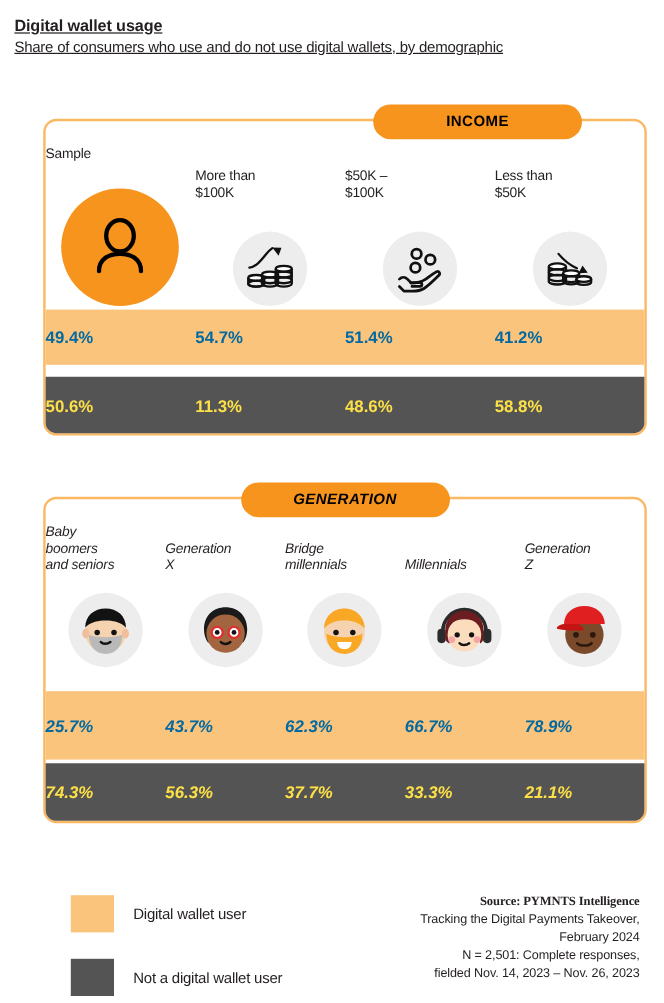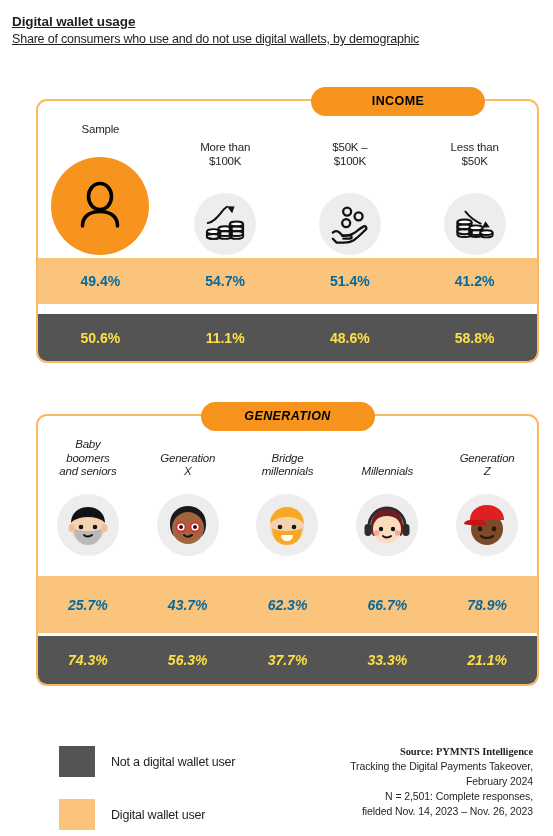--- a/index.html
+++ b/index.html
@@ -40,21 +40,21 @@
     border-radius:16px;
     padding:7px 0 8px 0;
     text-align:center;
     width:174px;
   }
   #income-badge{ left:273px; }
   #generation-badge{ left:50%; transform:translateX(-50%); }
 
   
   .cols{ position:absolute; left:0; right:0; display:flex; }
-  .col{ flex:1; text-align:center; }
+  .col{ flex:1; }
 
   .lbl{ font-size:11.5px; line-height:13.5px; letter-spacing:-.2px; }
 
   
   .iconwrap{ display:flex; justify-content:center; align-items:flex-end; }
   .circ-gray{
     width:62px;height:62px;border-radius:50%;
     background:#ededed;display:flex;align-items:center;justify-content:center;
   }
   .sample-circ{
@@ -184,21 +184,21 @@
 
   <div class="band band-orange" style="top:157px; height:46px;">
     <div class="col">49.4%</div>
     <div class="col">54.7%</div>
     <div class="col">51.4%</div>
     <div class="col">41.2%</div>
   </div>
 
   <div class="band band-dark r-bottom" style="top:213px; height:47px;">
     <div class="col">50.6%</div>
-    <div class="col">11.1%</div>
+    <div class="col">11.3%</div>
     <div class="col">48.6%</div>
     <div class="col">58.8%</div>
   </div>
 </div>
 
 <div class="card" id="generation-card">
 
   <div class="badge" id="generation-badge">GENERATION</div>
 
   <div class="cols" style="top:22px;">
@@ -312,26 +312,26 @@
     <div class="col">74.3%</div>
     <div class="col">56.3%</div>
     <div class="col">37.7%</div>
     <div class="col">33.3%</div>
     <div class="col">21.1%</div>
   </div>
 </div>
 
 <div class="legend">
   <div class="legend-row">
+    <div class="swatch sw-orange"></div>
+    <div class="legend-text">Digital wallet user</div>
+  </div>
+  <div class="legend-row">
     <div class="swatch sw-dark"></div>
     <div class="legend-text">Not a digital wallet user</div>
-  </div>
-  <div class="legend-row">
-    <div class="swatch sw-orange"></div>
-    <div class="legend-text">Digital wallet user</div>
   </div>
 </div>
 
 <div class="source">
   <div class="strong">Source: PYMNTS Intelligence</div>
   <div>Tracking the Digital Payments Takeover,</div>
   <div>February 2024</div>
   <div>N = 2,501: Complete responses,</div>
   <div>fielded Nov. 14, 2023 – Nov. 26, 2023</div>
 </div>

